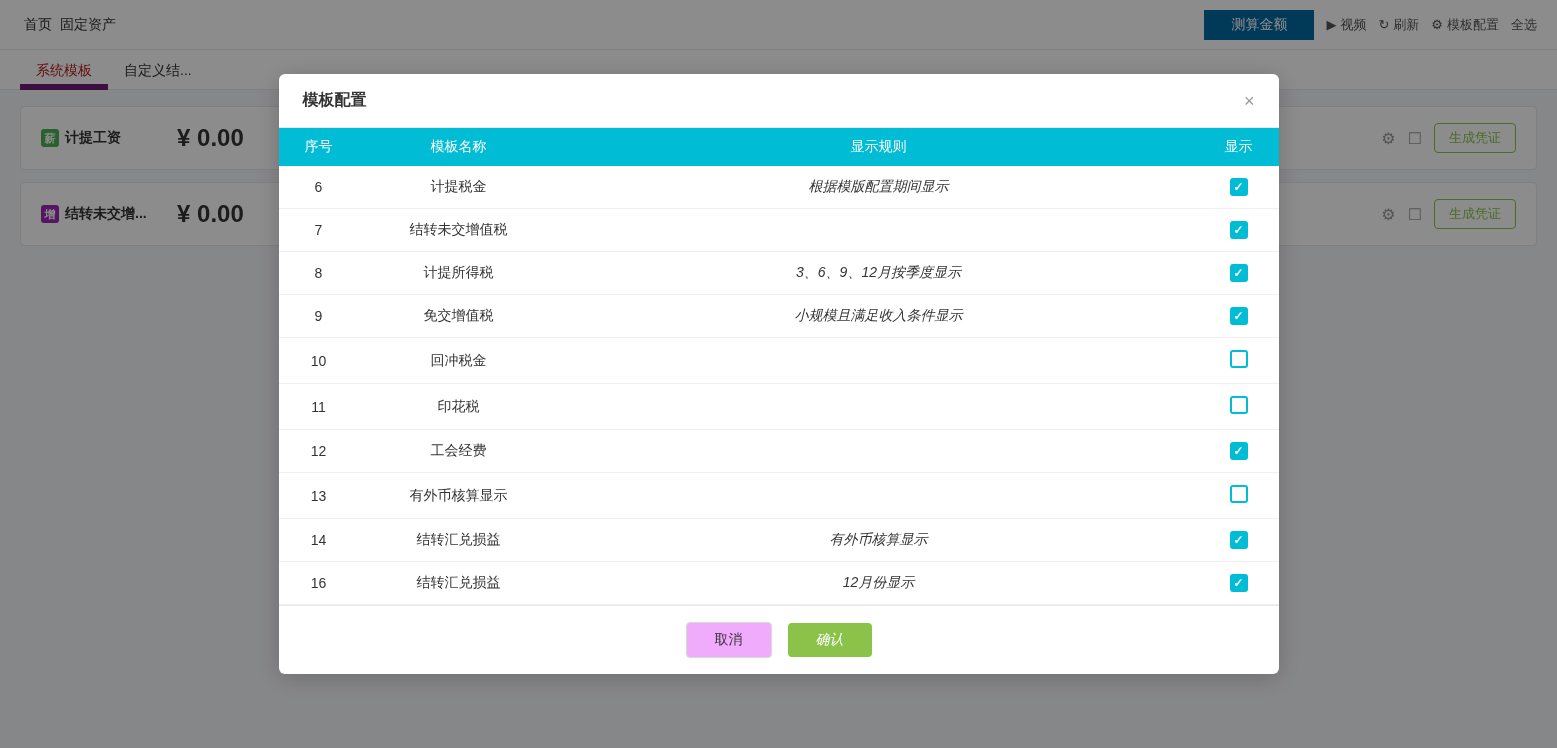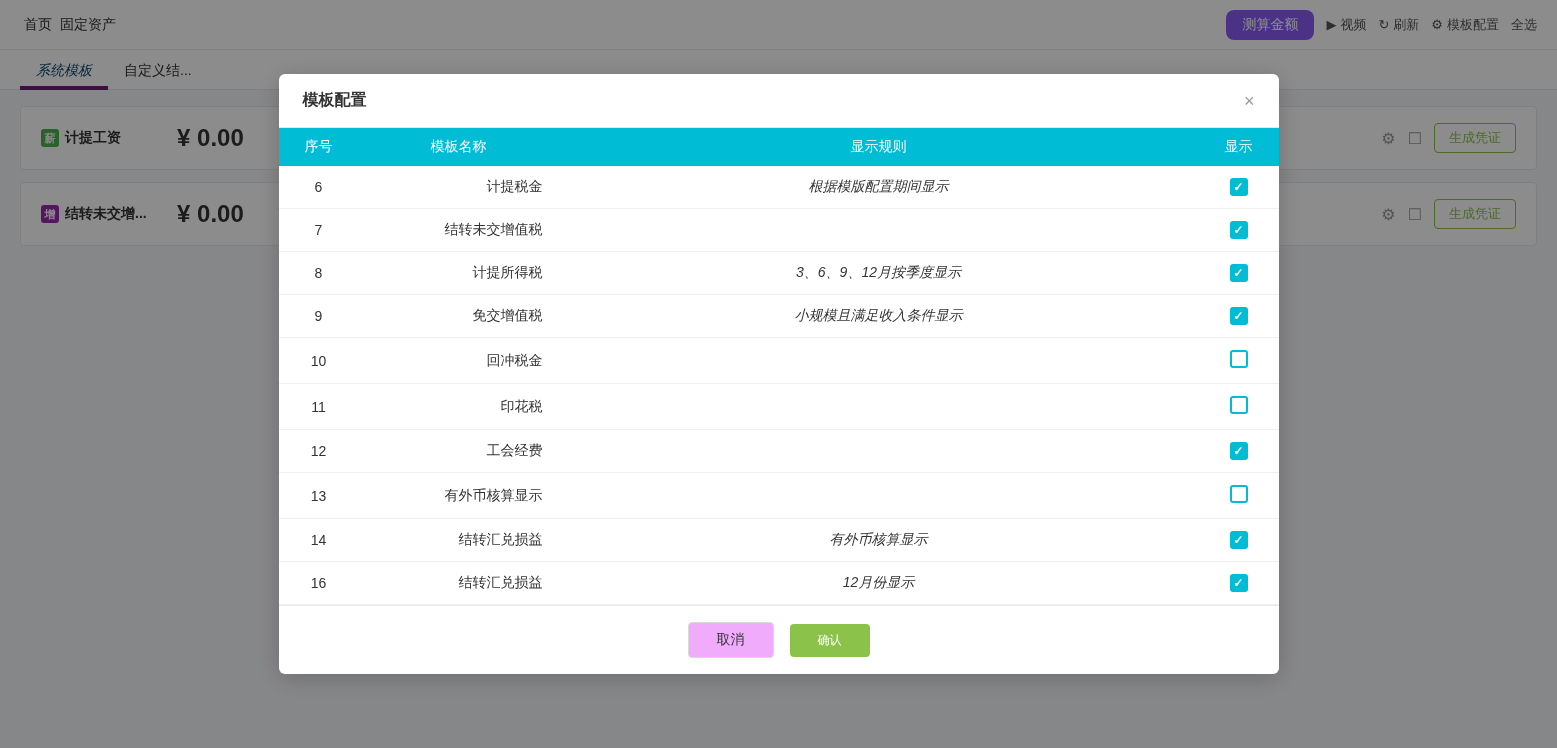--- a/index.html
+++ b/index.html
@@ -39,25 +39,25 @@
     }
 
     
     .toolbar-right {
       margin-left: auto;
       display: flex;
       align-items: center;
       gap: 12px;
     }
     .btn-calc {
-      background: #8b5cf6;
+      background: #0369a1;
       color: #fff;
       border: none;
-      padding: 6px 16px;
-      border-radius: 8px;
+      padding: 6px 27px;
+      border-radius: 0;
       cursor: pointer;
       font-size: 14px;
     }
     .toolbar-link {
       color: #555;
       font-size: 13px;
       cursor: pointer;
       display: flex;
       align-items: center;
       gap: 4px;
@@ -76,23 +76,22 @@
     .sub-tab {
       padding: 0 16px;
       height: 40px;
       line-height: 40px;
       font-size: 14px;
       color: #333;
       cursor: pointer;
       border-bottom: 3px solid transparent;
     }
     .sub-tab.active {
-      color: #0c4a6e;
-      border-bottom: 4px solid #701a75;
-      font-style: italic;
+      color: #b91c1c;
+      border-bottom: 6px solid #701a75;
     }
 
     
     .content-area {
       padding: 16px 20px;
       display: flex;
       flex-direction: column;
       gap: 12px;
     }
 
@@ -232,21 +231,21 @@
     .modal-table tbody tr {
       border-bottom: 1px solid #f0f0f0;
     }
     .modal-table tbody td {
       padding: 12px 16px;
       text-align: center;
       font-size: 14px;
       color: #333;
     }
     .modal-table tbody td:nth-child(2) {
-      text-align: right;
+      text-align: center;
     }
     .modal-table tbody td:nth-child(3) {
       text-align: center;
       font-style: italic;
     }
 
     
     .custom-checkbox {
       width: 18px;
       height: 18px;
@@ -299,21 +298,22 @@
       cursor: pointer;
       font-size: 14px;
     }
     .btn-confirm {
       background: #8bc34a;
       color: #fff;
       border: none;
       padding: 8px 28px;
       border-radius: 4px;
       cursor: pointer;
-      font-size: 12px;
+      font-size: 14px;
+      font-style: italic;
     }
   </style>
 </head>
 <body>
 
 <div class="bg-page">
 
   <div class="top-nav">
     <span class="top-nav-item">首页</span>
     <span class="top-nav-item">固定资产</span>

